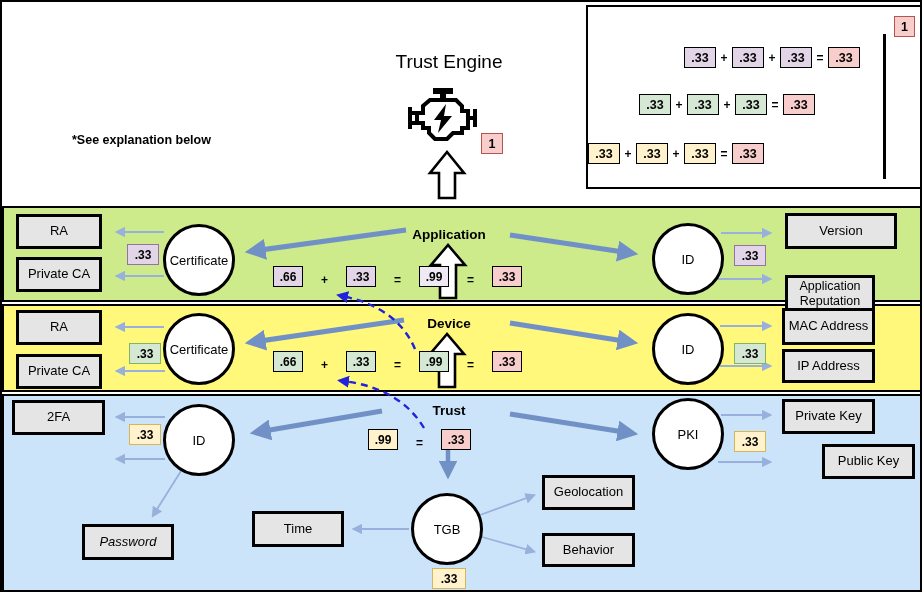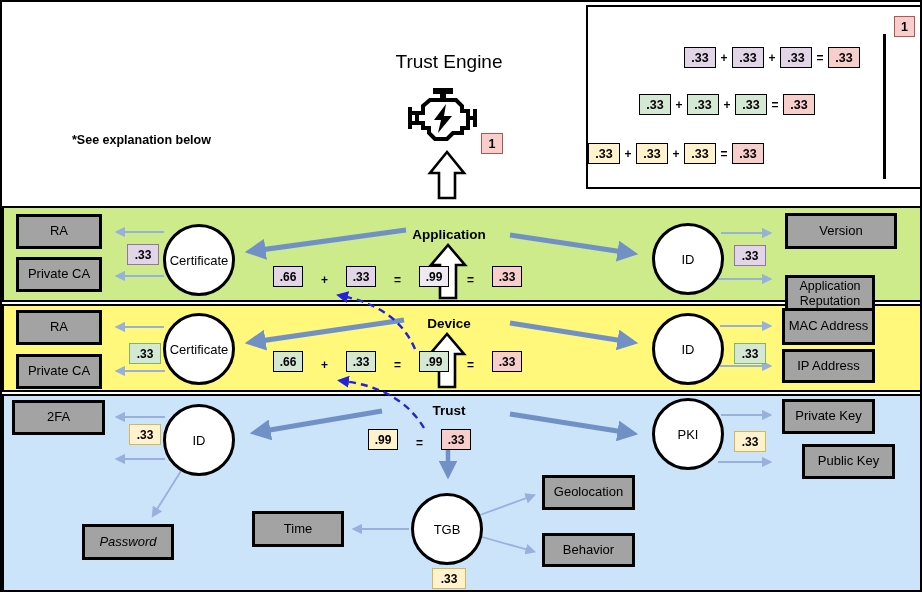--- a/index.html
+++ b/index.html
@@ -7,21 +7,21 @@
     position:relative;width:922px;height:592px;background:#ffffff;
     border:2px solid #000;box-sizing:border-box;overflow:hidden;
     font-family:"Liberation Sans", sans-serif;color:#000;
   }
   .band{position:absolute;left:0;width:922px;border:2px solid #000;box-sizing:border-box;}
   .band.app{top:204px;height:96px;background:#CDEB8B;}
   .band.dev{top:302px;height:88px;background:#FFF87B;}
   .band.user{top:392px;height:198px;background:#CBE4FA;}
   #overlay{position:absolute;left:0;top:0;width:922px;height:592px;pointer-events:none;}
   .nbox{
-    position:absolute;background:#a3a3a3;border:3px solid #000;
+    position:absolute;background:#e5e5e5;border:3px solid #000;
     display:flex;align-items:center;justify-content:center;text-align:center;
     font-size:13px;line-height:1.15;box-sizing:border-box;
   }
   .circle{
     position:absolute;width:72px;height:72px;border-radius:50%;
     background:#fff;border:3.5px solid #000;display:flex;align-items:center;justify-content:center;
     font-size:13px;box-sizing:border-box;
   }
   .badge{
     position:absolute;width:32px;height:21px;display:flex;align-items:center;justify-content:center;
@@ -219,20 +219,20 @@
   <div class="circle" style="left:161px;top:402px;">ID</div>
   <div class="nbox" style="left:80px;top:522px;width:92px;height:36px;font-style:italic;">Password</div>
   <div class="formula" style="left:366px;top:427px;">
     <span class="fbox yellow">.99</span>
     <span class="fsym">=</span>
     <span class="fbox red">.33</span>
   </div>
   <div class="circle" style="left:650px;top:396px;">PKI</div>
   <div class="badge yellow" style="left:732px;top:429px;">.33</div>
   <div class="nbox" style="left:780px;top:397px;width:93px;height:35px;">Private Key</div>
-  <div class="nbox" style="left:800px;top:442px;width:93px;height:35px;">Public Key</div>
+  <div class="nbox" style="left:820px;top:442px;width:93px;height:35px;">Public Key</div>
   <div class="circle" style="left:409px;top:491px;">TGB</div>
   <div class="badge yellow" style="left:430px;top:566px;width:34px;">.33</div>
   <div class="nbox" style="left:250px;top:509px;width:92px;height:36px;">Time</div>
   <div class="nbox" style="left:540px;top:473px;width:93px;height:35px;">Geolocation</div>
   <div class="nbox" style="left:540px;top:531px;width:93px;height:34px;">Behavior</div>
 
 </div>
 
 </body></html>

